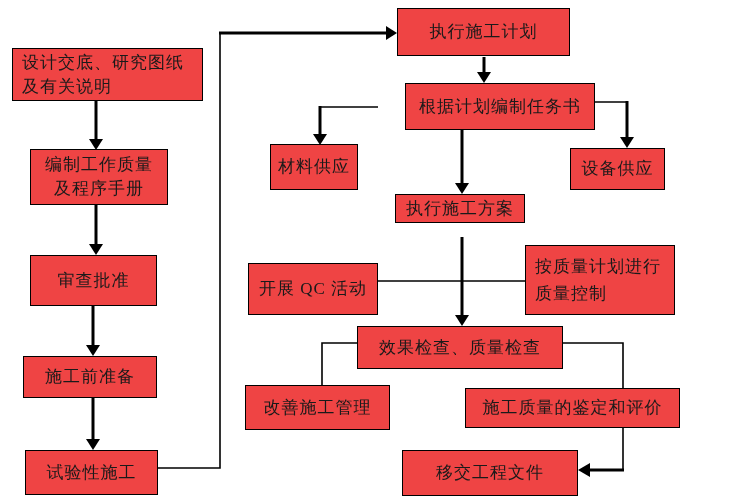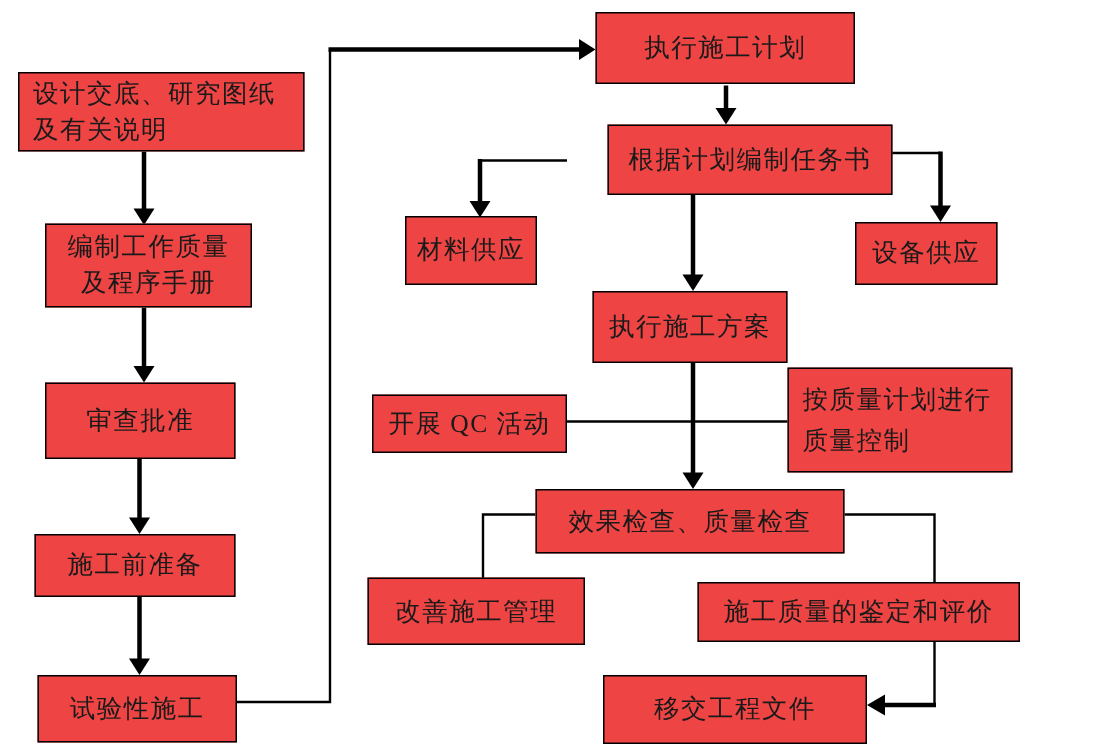--- a/index.html
+++ b/index.html
@@ -134,25 +134,25 @@
   </div>
 
   <div class="node center" style="left:270px;top:144px;width:88px;height:46px;">
     <span class="ln">材料供应</span>
   </div>
 
   <div class="node center" style="left:570px;top:148px;width:95px;height:42px;">
     <span class="ln">设备供应</span>
   </div>
 
-  <div class="node center" style="left:395px;top:194px;width:130px;height:48px;">
+  <div class="node center" style="left:395px;top:194px;width:130px;height:29px;">
     <span class="ln">执行施工方案</span>
   </div>
 
-  <div class="node center" style="left:248px;top:263px;width:130px;height:39px;align-items:center;">
+  <div class="node center" style="left:248px;top:263px;width:130px;height:52px;align-items:center;">
     <span class="ln">开展 QC 活动</span>
   </div>
 
   <div class="node leftal tall" style="left:525px;top:245px;width:150px;height:70px;">
     <span class="ln">按质量计划进行</span>
     <span class="ln">质量控制</span>
   </div>
 
   <div class="node center" style="left:357px;top:326px;width:206px;height:43px;">
     <span class="ln">效果检查、质量检查</span>

